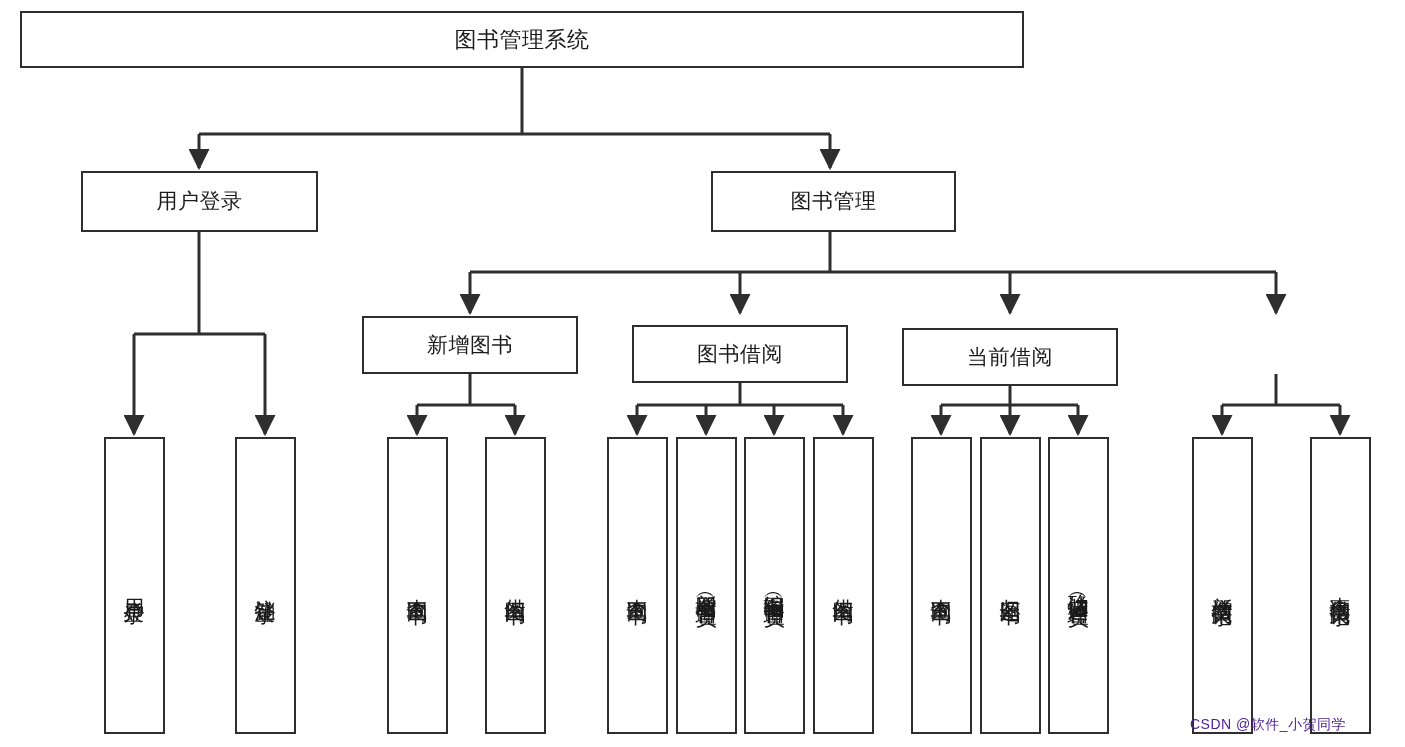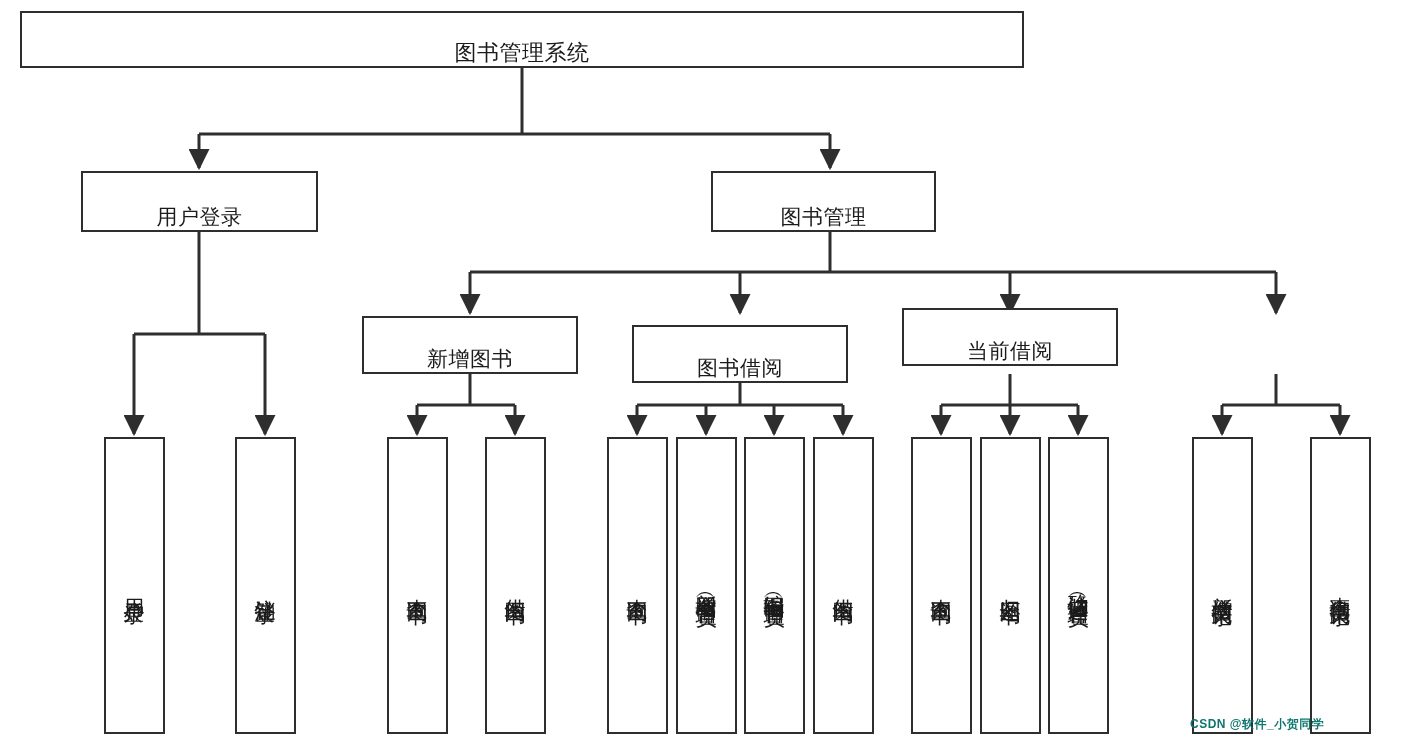--- a/index.html
+++ b/index.html
@@ -25,21 +25,21 @@
     width: 1405px;
     height: 747px;
     pointer-events: none;
   }
   .node {
     position: absolute;
     box-sizing: border-box;
     background: #ffffff;
     border: 2px solid #2e2e2e;
     display: flex;
-    align-items: flex-end;
+    align-items: center;
     justify-content: center;
     z-index: 5;
   }
   .node .lbl {
     color: #1b1b1b;
     text-align: center;
     line-height: 1.18;
     white-space: pre;
   }
   
@@ -57,26 +57,25 @@
   }
   .node.vert .lbl {
     writing-mode: vertical-rl;
     text-orientation: upright;
     font-size: 21px;
     letter-spacing: 2px;
     line-height: 1;
   }
   .watermark {
     position: absolute;
-    color: #0f766e;
-    font-size: 12px;
+    color: #4c1d95;
+    font-size: 14px;
     letter-spacing: 0.5px;
     z-index: 9;
     white-space: pre;
-    font-weight: bold;
   }
 </style>
 </head>
 <body>
 
 <div id="canvas">
 
   <svg id="edges" viewBox="0 0 1405 747" xmlns="http://www.w3.org/2000/svg">
     <defs>
       <marker id="arrow" viewBox="0 0 10 10" refX="9" refY="5" markerWidth="7" markerHeight="7" orient="auto-start-reverse">
@@ -128,33 +127,33 @@
   </svg>
 
   <div class="node root horiz" style="left:20px; top:11px; width:1004px; height:57px;">
     <span class="lbl">图书管理系统</span>
   </div>
 
   <div class="node horiz" style="left:81px; top:171px; width:237px; height:61px;">
     <span class="lbl">用户登录</span>
   </div>
 
-  <div class="node horiz" style="left:711px; top:171px; width:225px; height:61px;">
+  <div class="node horiz" style="left:711px; top:171px; width:245px; height:61px;">
     <span class="lbl">图书管理</span>
   </div>
 
   <div class="node horiz" style="left:362px; top:316px; width:216px; height:58px;">
     <span class="lbl">新增图书</span>
   </div>
 
   <div class="node horiz" style="left:632px; top:325px; width:216px; height:58px;">
     <span class="lbl">图书借阅</span>
   </div>
 
-  <div class="node horiz" style="left:902px; top:308px; width:216px; height:58px;">
+  <div class="node horiz" style="left:902px; top:328px; width:216px; height:58px;">
     <span class="lbl">当前借阅</span>
   </div>
 
 
   <div class="node vert" style="left:104px; top:437px; width:61px; height:297px;">
     <span class="lbl">用户登录</span>
   </div>
 
   <div class="node vert" style="left:235px; top:437px; width:61px; height:297px;">
     <span class="lbl">注销登录</span>

